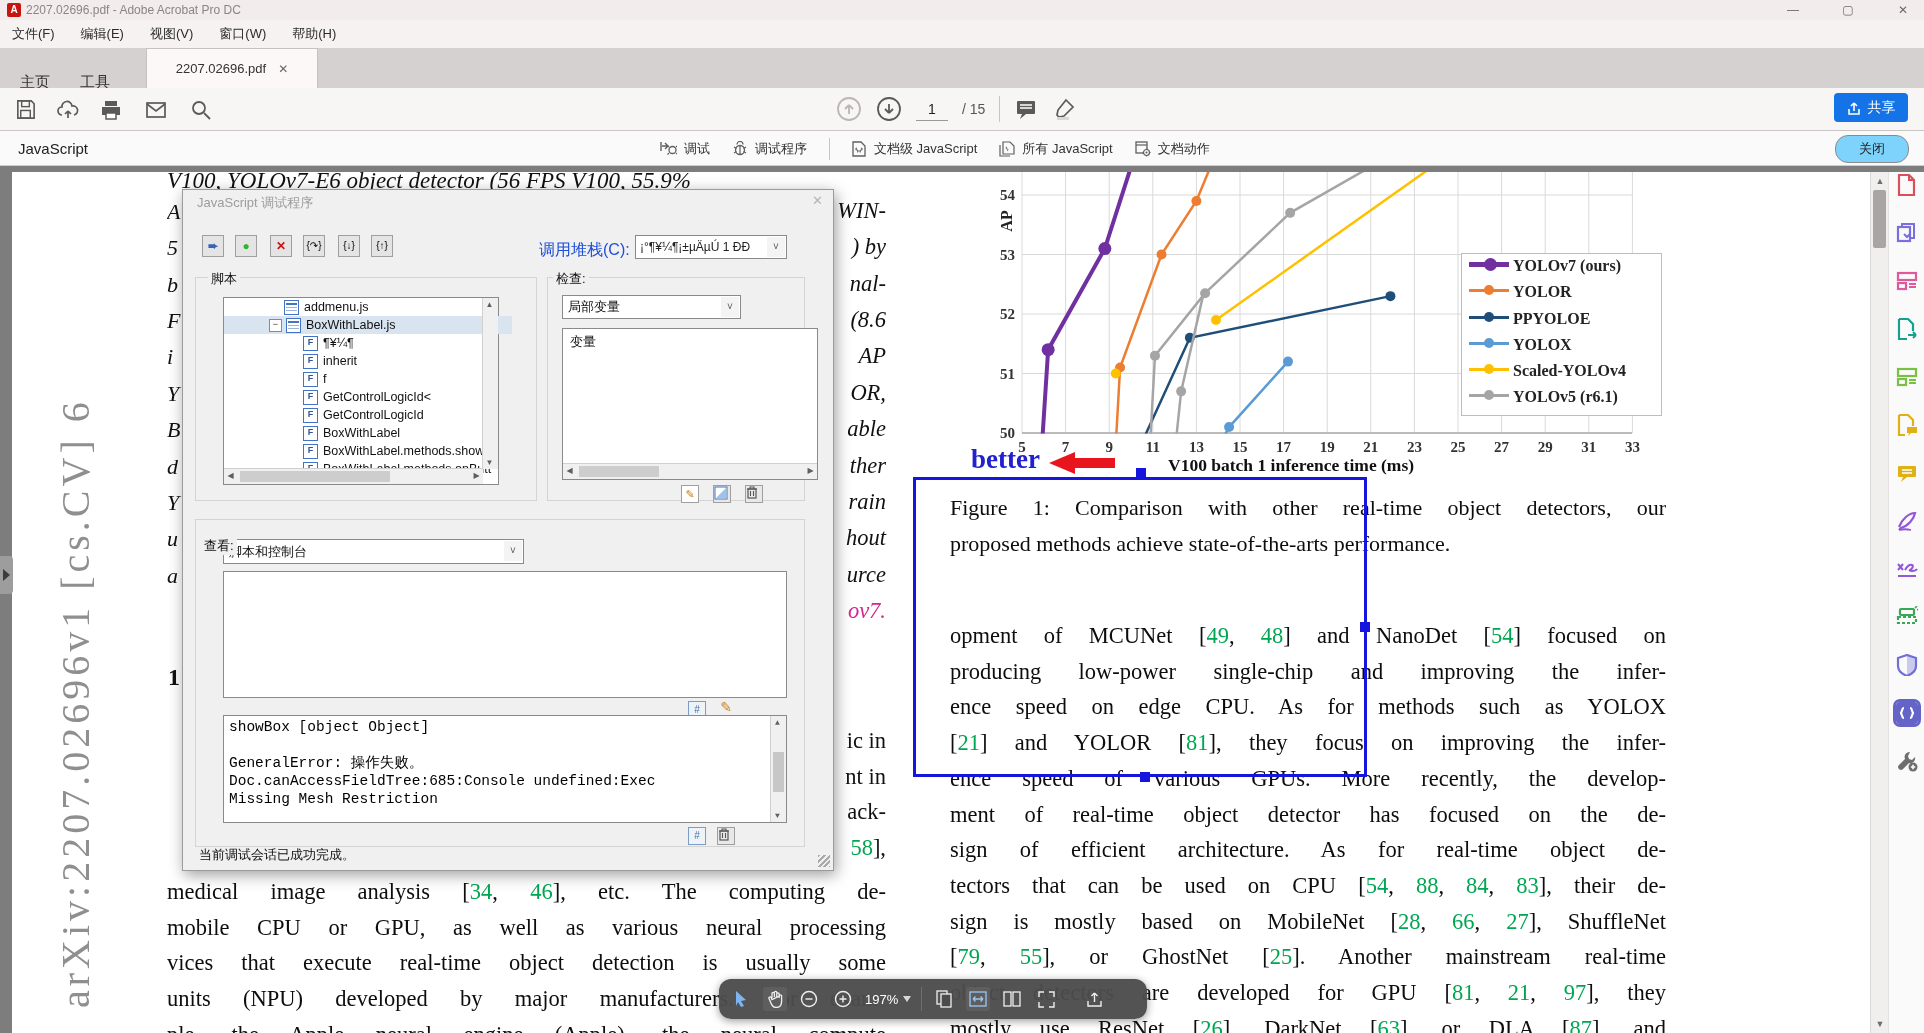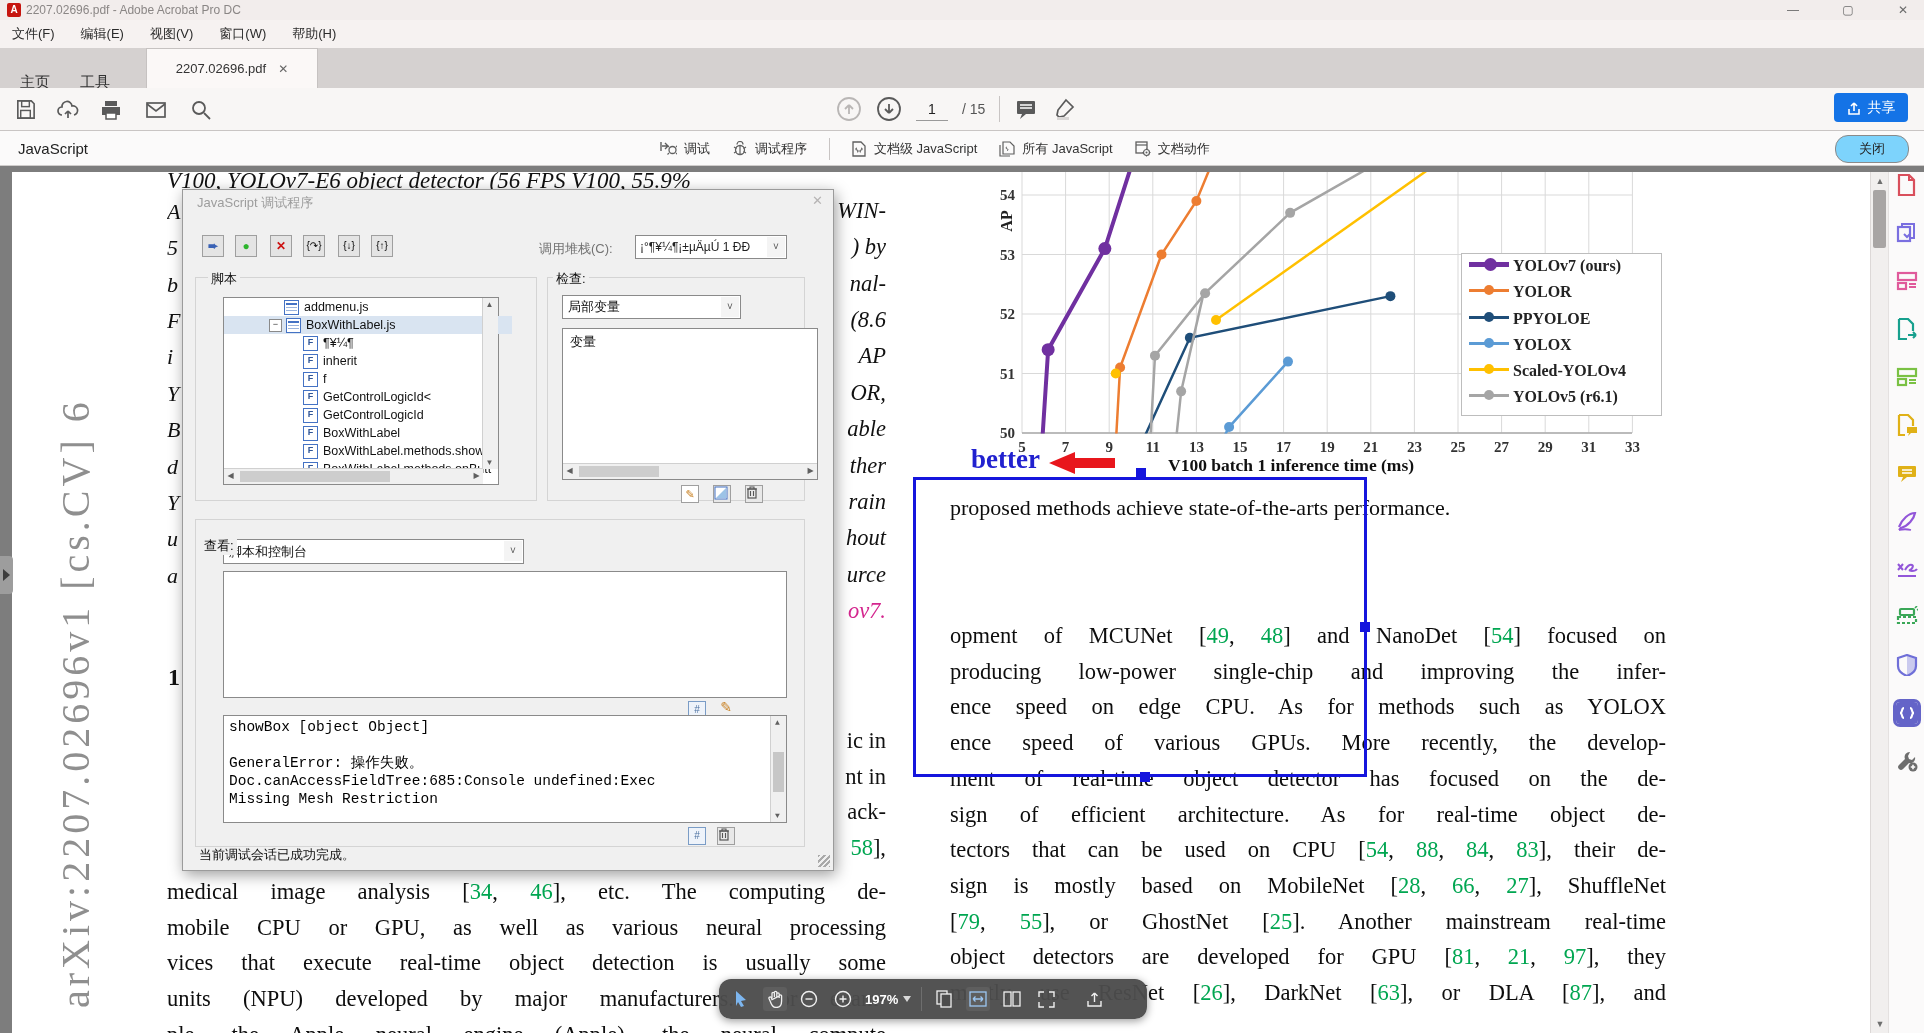--- a/index.html
+++ b/index.html
@@ -80,21 +80,21 @@
   #redarrow{left:1049px;top:451px;}
   #xtitle{left:1168px;top:455px;font-family:"Liberation Serif",serif;font-weight:bold;font-size:17.5px;color:#111;white-space:nowrap;}
   
   #bluerect{left:913px;top:477px;width:454px;height:300px;border:3px solid #1515dd;box-sizing:border-box;z-index:3;}
   .bhandle{position:absolute;width:10px;height:10px;background:#1515dd;z-index:4;}
   
   #dlg{left:182px;top:189px;width:652px;height:682px;background:#f0f0f0;border:1px solid #9b9b9b;box-shadow:2px 4px 14px rgba(0,0,0,.38);z-index:10;box-sizing:border-box;}
   #dlg-title{position:absolute;left:14px;top:4px;font-size:13px;color:#9d9d9d;}
   #dlg-x{position:absolute;right:10px;top:3px;color:#b5b3b3;font-size:13px;}
   .stepbtn{position:absolute;top:45px;width:22px;height:22px;background:#e4e4e4;border:1px solid #9f9f9f;box-sizing:border-box;text-align:center;line-height:20px;font-size:12px;}
-  #cs-label{position:absolute;left:356px;top:50px;font-size:13px;color:#737373;}
+  #cs-label{position:absolute;left:356px;top:50px;font-size:16px;color:#1d4ed8;}
   #cs-combo{position:absolute;left:452px;top:45px;width:152px;height:24px;background:#fff;border:1px solid #8a8a8a;box-sizing:border-box;font-size:12px;color:#222;line-height:22px;padding-left:4px;}
   .combo-arrow{position:absolute;right:1px;top:1px;width:18px;height:20px;background:#f4f4f4;color:#555;font-size:10px;text-align:center;line-height:20px;}
   .grouplabel{position:absolute;font-size:13px;color:#111;background:#f0f0f0;padding:0 3px;z-index:2;}
   .groupbox{position:absolute;border:1px solid #d4d4d4;}
   
   #tree{position:absolute;left:40px;top:107px;width:276px;height:188px;background:#fff;border:1px solid #8a8a8a;box-sizing:border-box;font-size:12.5px;color:#111;}
   .trow{height:18px;display:flex;align-items:center;white-space:nowrap;overflow:hidden;width:243px;}
   .trow.sel{background:#d9e4f1;}
   .texp{width:11px;height:11px;border:1px solid #8a8a8a;font-size:9px;line-height:9px;text-align:center;color:#333;background:#fff;margin-right:4px;flex:0 0 auto;}
   .ticon2{width:13px;height:13px;margin-right:5px;flex:0 0 auto;position:relative;}
@@ -115,21 +115,21 @@
   
   #view-combo{position:absolute;left:40px;top:349px;width:301px;height:25px;background:#fff;border:1px solid #8a8a8a;box-sizing:border-box;font-size:13px;line-height:23px;padding-left:5px;color:#111;}
   #scriptbox{position:absolute;left:40px;top:381px;width:564px;height:127px;background:#fff;border:1px solid #8a8a8a;box-sizing:border-box;}
   #consolebox{position:absolute;left:40px;top:525px;width:564px;height:108px;background:#fff;border:1px solid #8a8a8a;box-sizing:border-box;font-size:14.5px;line-height:18px;color:#000;padding:2px 20px 0 5px;overflow:hidden;}
   #con-vscroll{position:absolute;right:0;top:0;width:15px;height:106px;background:#f0f0f0;border-left:1px solid #d0d0d0;}
   #con-thumb{position:absolute;left:2px;top:36px;width:11px;height:40px;background:#c7c7c7;}
   #dlg-status{position:absolute;left:16px;top:656px;font-size:13px;color:#111;}
   #grip{position:absolute;right:3px;bottom:3px;width:12px;height:12px;
         background:repeating-linear-gradient(135deg,#aaa 0 2px,transparent 2px 4px);}
   
-  #floatbar{left:719px;top:979px;width:428px;height:40px;background:rgba(76,76,76,.96);border-radius:12px;box-shadow:0 2px 8px rgba(0,0,0,.4);z-index:30;display:flex;align-items:center;padding:0 10px;box-sizing:border-box;gap:10px;color:#f0f0f0;font-weight:bold;}
+  #floatbar{left:719px;top:979px;width:428px;height:40px;background:rgba(76,76,76,.96);border-radius:12px;box-shadow:0 2px 8px rgba(0,0,0,.4);z-index:30;display:flex;align-items:center;padding:0 10px;box-sizing:border-box;gap:10px;color:#f0f0f0;}
   .fbicon{width:24px;height:24px;flex:0 0 auto;display:flex;align-items:center;justify-content:center;border-radius:3px;}
   .fbicon.act{background:#5e5e5e;}
   #fbzoom{display:flex;align-items:center;gap:5px;font-size:13px;color:#fff;}
   .fbsep{width:1px;height:24px;background:#6e6e6e;}
 </style>
 </head>
 <body>
 
 <div id="screen">
 
@@ -465,26 +465,28 @@
   <div class="abs" id="ap-label">AP</div>
   <div class="abs" id="better">better</div>
   <div class="abs" id="redarrow">
     <svg width="66" height="24" viewBox="0 0 66 24">
         <path d="M0 12 L26 1 L26 7 L66 7 L66 17 L26 17 L26 23 Z" fill="#e8161c"></path>
       </svg>
   </div>
   <div class="abs" id="xtitle">V100 batch 1 inference time (ms)</div>
 
   <div class="abs para" id="caption">
+      <div class="pline jline">Figure 1:  Comparison with other real-time object detectors, our</div>
       <div class="pline">proposed methods achieve state-of-the-arts performance.</div>
     </div>
   <div class="abs para" id="rightpara">
       <div class="pline jline">opment of MCUNet [<span class="cite">49</span>, <span class="cite">48</span>] and NanoDet [<span class="cite">54</span>] focused on</div>
       <div class="pline jline">producing low-power single-chip and improving the infer-</div>
       <div class="pline jline">ence speed on edge CPU. As for methods such as YOLOX</div>
+      <div class="pline jline">[<span class="cite">21</span>] and YOLOR [<span class="cite">81</span>], they focus on improving the infer-</div>
       <div class="pline jline">ence speed of various GPUs.  More recently, the develop-</div>
       <div class="pline jline">ment of real-time object detector has focused on the de-</div>
       <div class="pline jline">sign of efficient architecture.  As for real-time object de-</div>
       <div class="pline jline">tectors that can be used on CPU [<span class="cite">54</span>, <span class="cite">88</span>, <span class="cite">84</span>, <span class="cite">83</span>], their de-</div>
       <div class="pline jline">sign is mostly based on MobileNet [<span class="cite">28</span>, <span class="cite">66</span>, <span class="cite">27</span>], ShuffleNet</div>
       <div class="pline jline">[<span class="cite">79</span>, <span class="cite">55</span>], or GhostNet [<span class="cite">25</span>].  Another mainstream real-time</div>
       <div class="pline jline">object detectors are developed for GPU [<span class="cite">81</span>, <span class="cite">21</span>, <span class="cite">97</span>], they</div>
       <div class="pline jline">mostly use ResNet [<span class="cite">26</span>], DarkNet [<span class="cite">63</span>], or DLA [<span class="cite">87</span>], and</div>
     </div>
 

